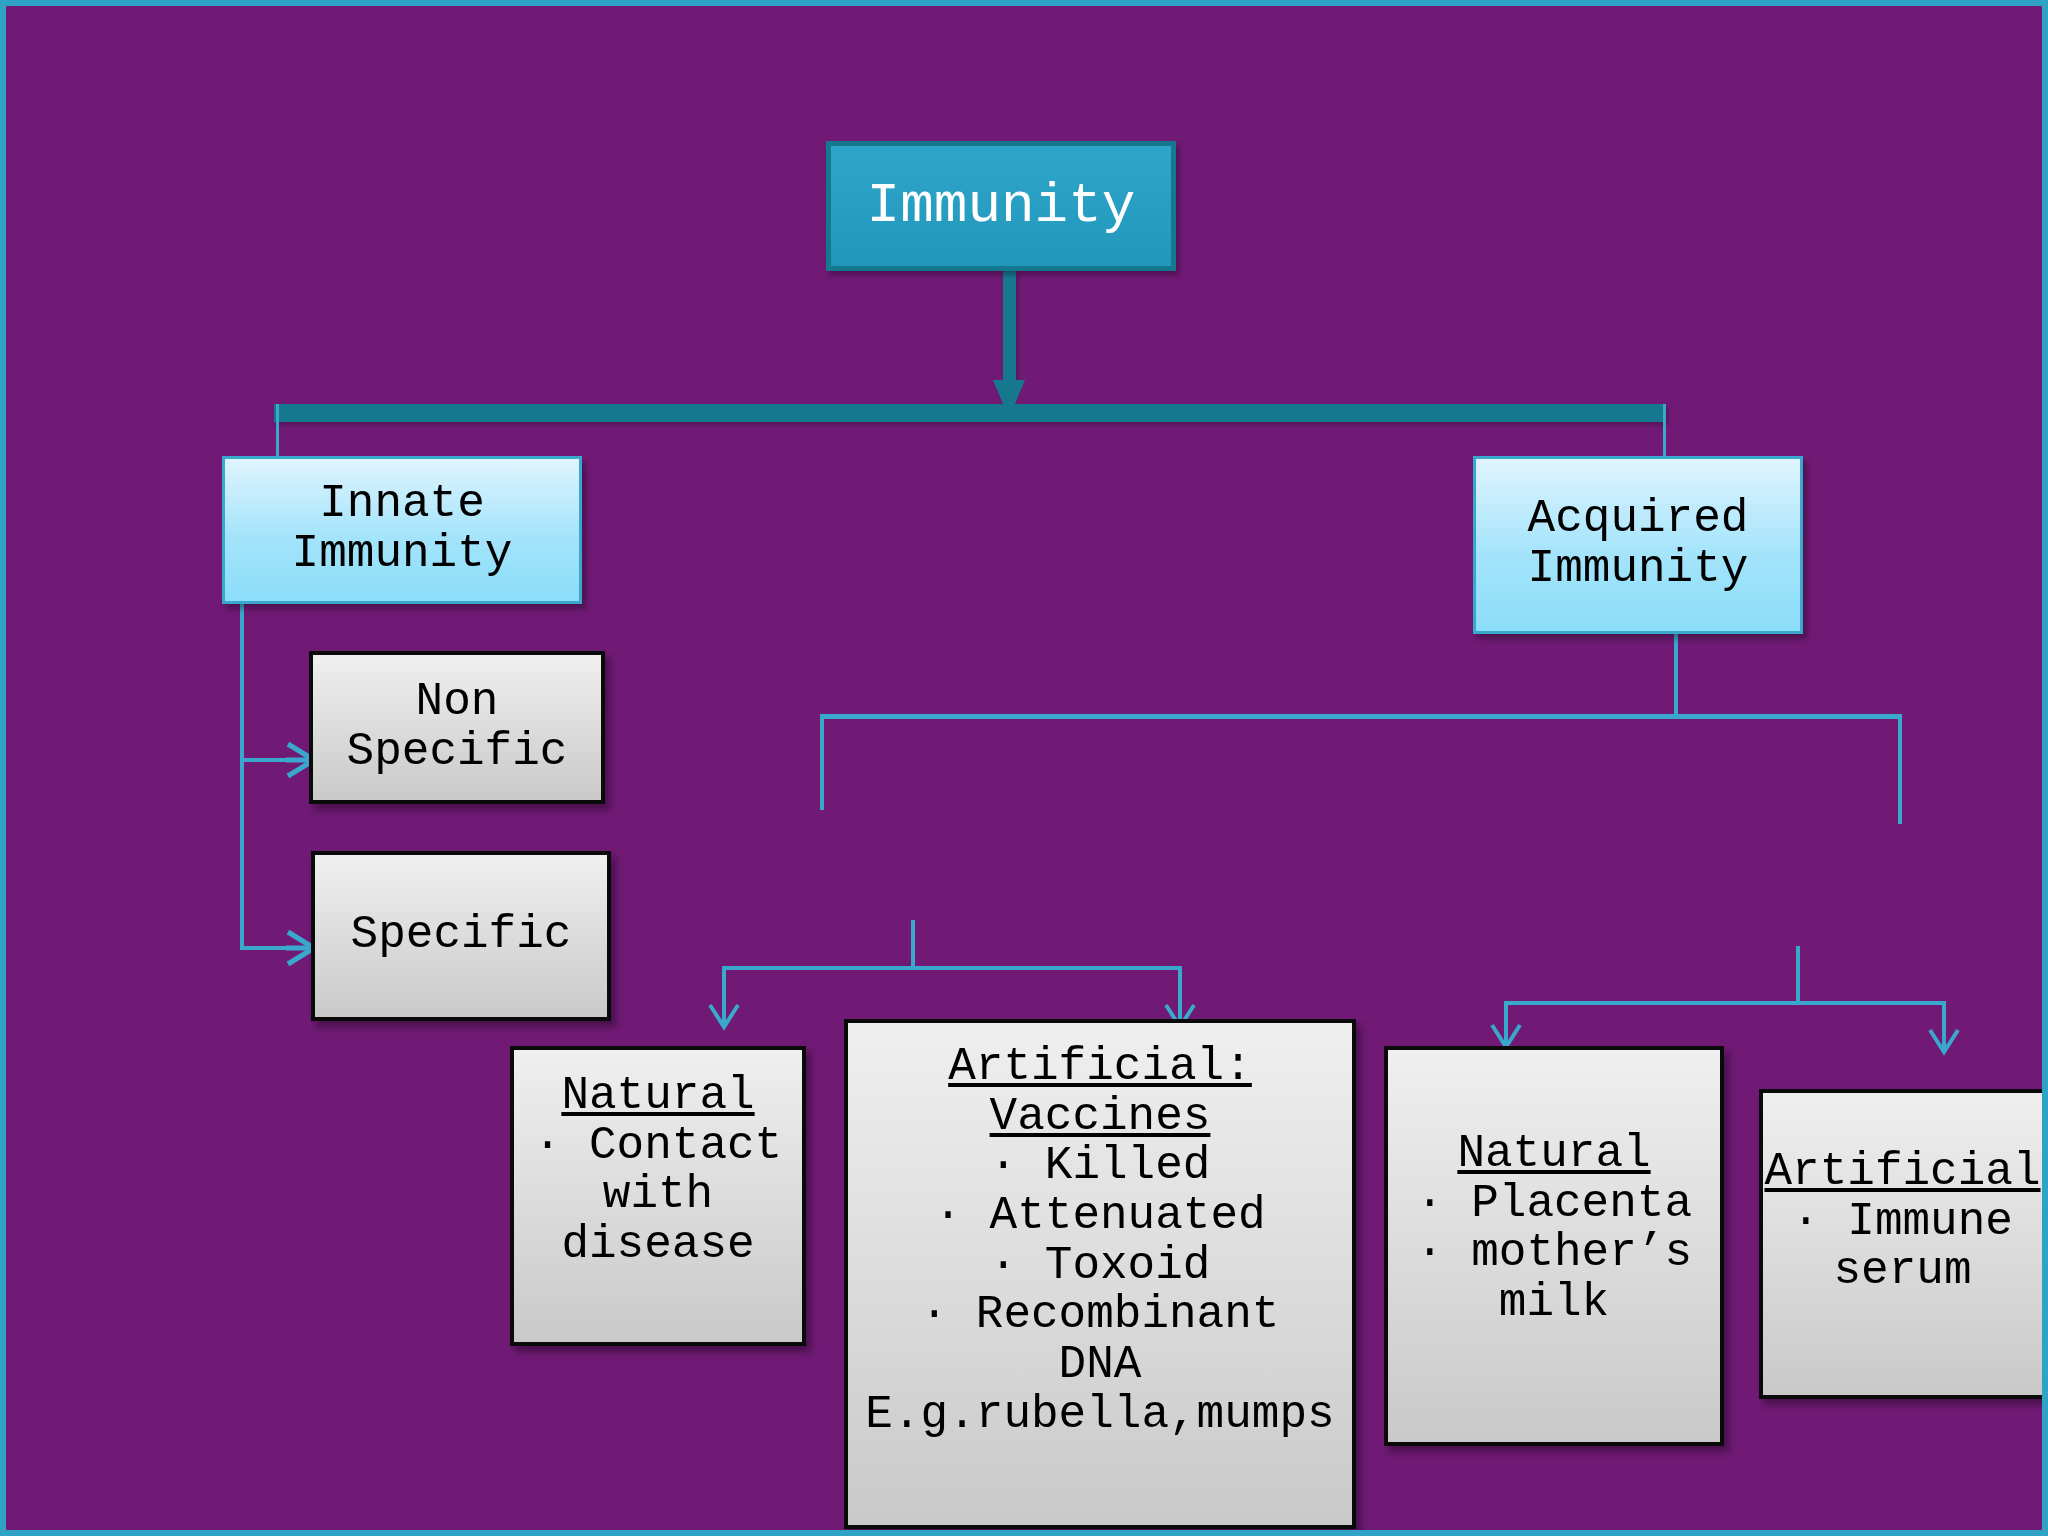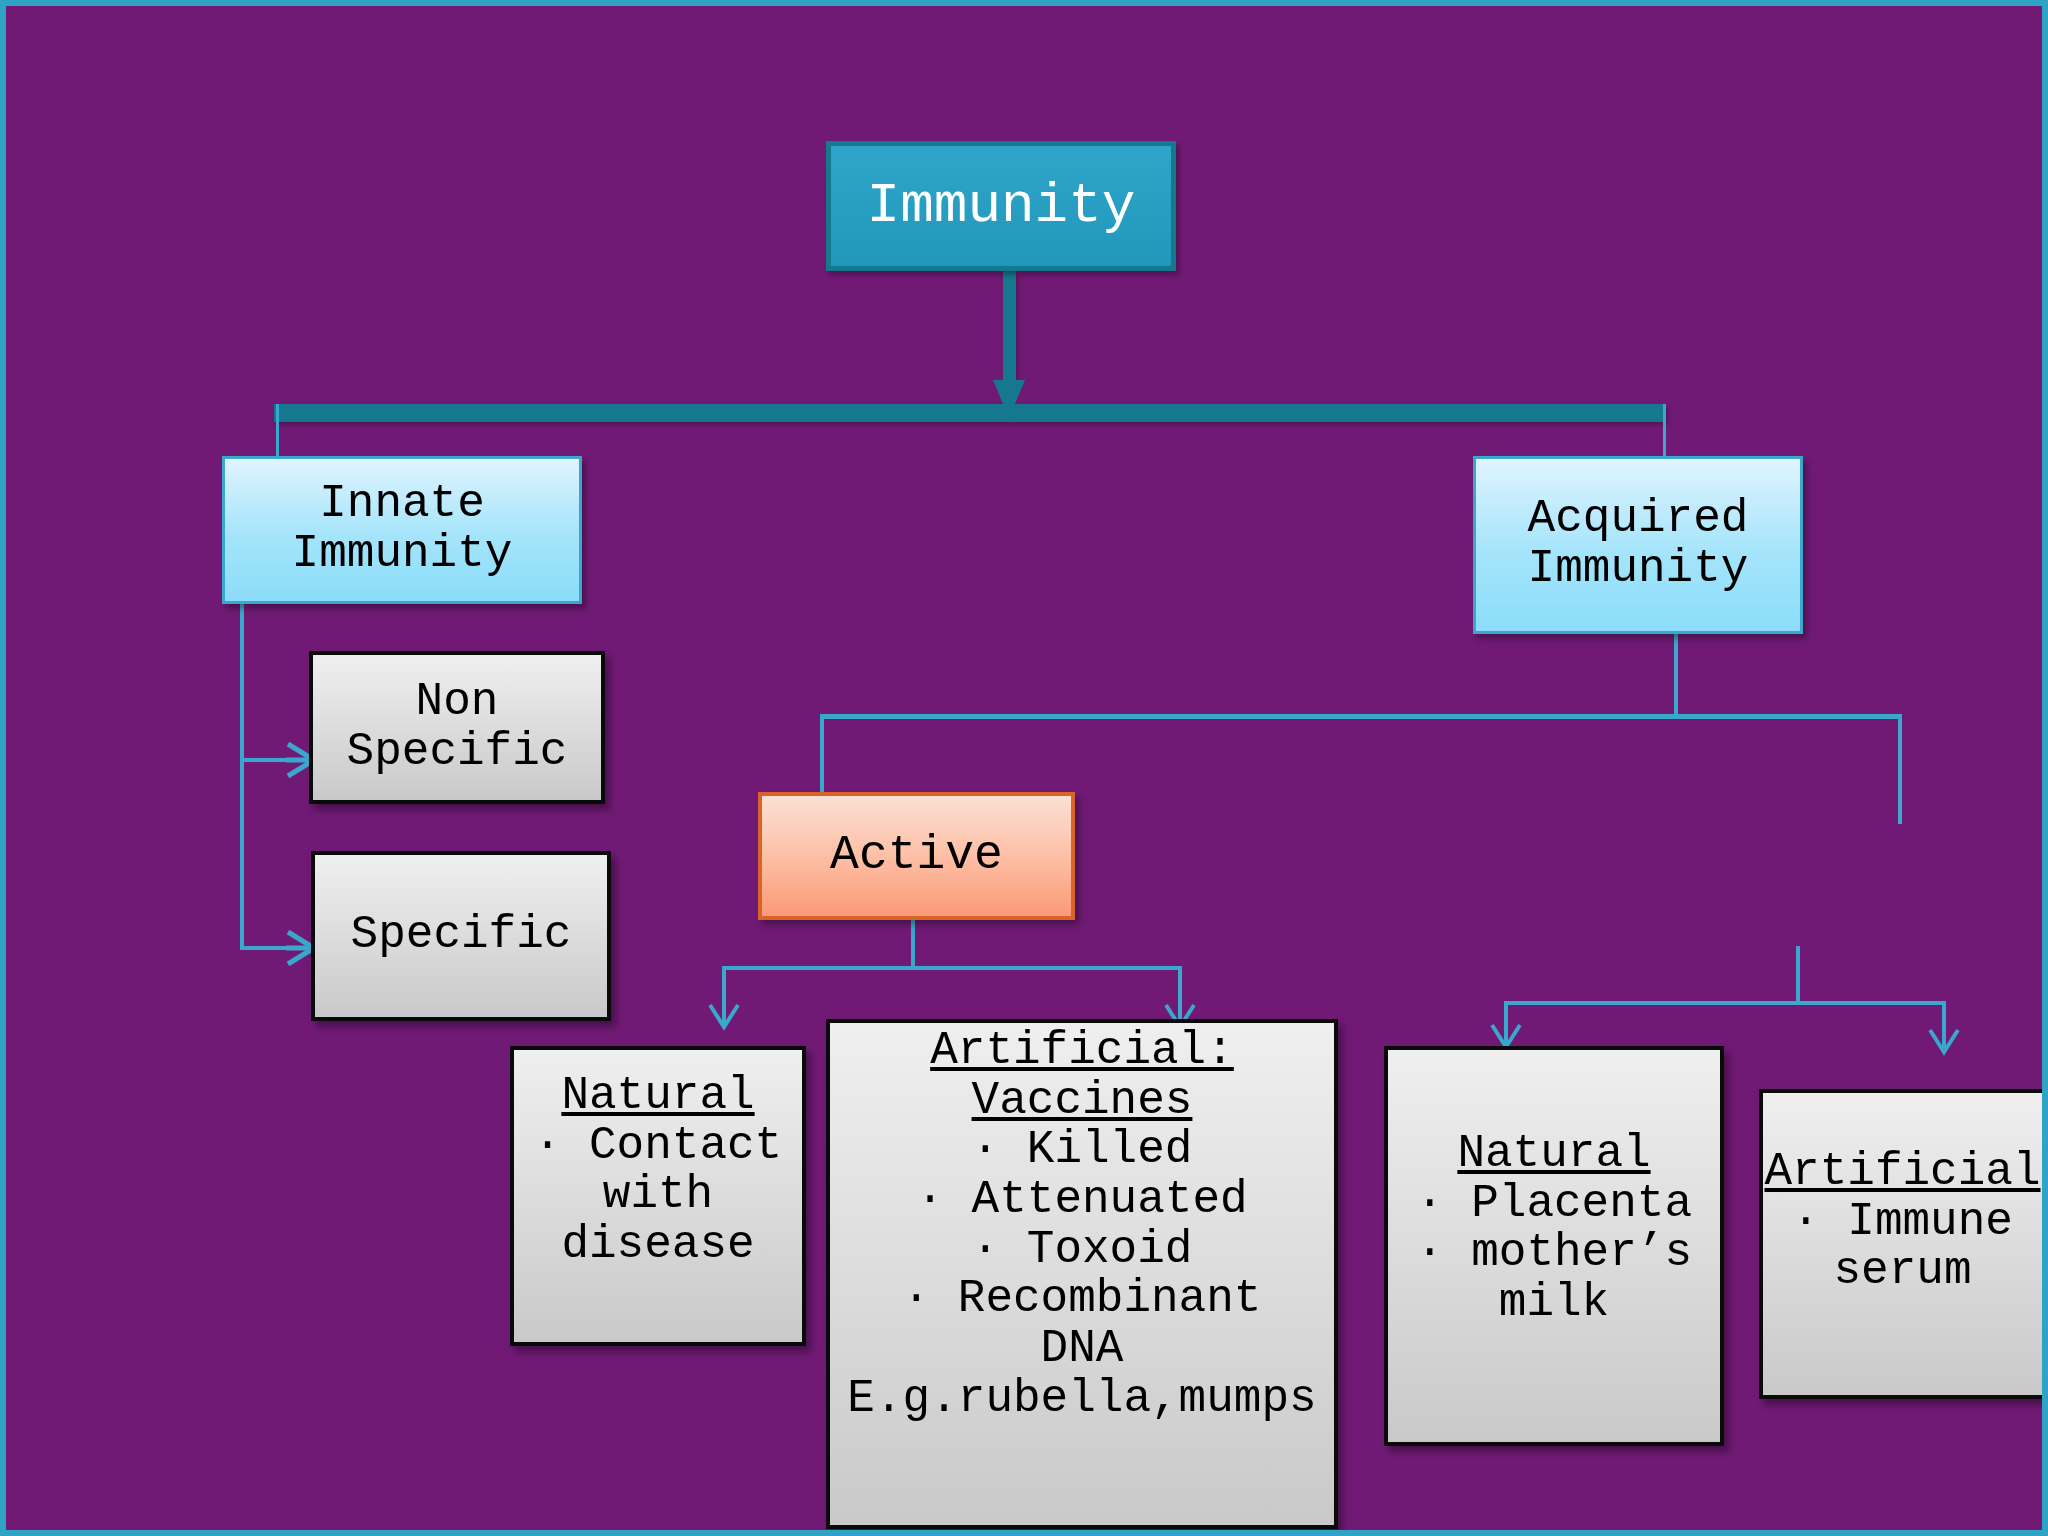--- a/index.html
+++ b/index.html
@@ -123,23 +123,20 @@
 
   <div class="node node-grey centered" style="left:305px; top:845px; width:300px; height:170px;">
     <span class="nline">Specific</span>
   </div>
 
   <div class="seg" style="left:1668px; top:628px; width:4px; height:83px;"></div>
   <div class="seg" style="left:814px; top:708px; width:1082px; height:5px;"></div>
   <div class="seg" style="left:814px; top:708px; width:4px; height:96px;"></div>
   <div class="seg" style="left:1892px; top:708px; width:4px; height:110px;"></div>
 
-  <div class="node node-orange" style="left:752px; top:786px; width:317px; height:128px;">
-    <span class="nline">Active</span>
-  </div>
 
 
   <div class="seg" style="left:905px; top:914px; width:4px; height:49px;"></div>
   <div class="seg" style="left:716px; top:960px; width:460px; height:4px;"></div>
   <div class="seg" style="left:716px; top:960px; width:4px; height:42px;"></div>
   <svg class="arrow-svg" style="left:694px; top:985px; width:52px; height:48px;">
     <line x1="24" y1="0" x2="24" y2="33" stroke="#3AA8CC" stroke-width="4"></line>
     <path d="M10,14 L24,36 L38,14" fill="none" stroke="#3AA8CC" stroke-width="4"></path>
   </svg>
   <div class="seg" style="left:1172px; top:960px; width:4px; height:42px;"></div>
@@ -148,21 +145,21 @@
     <path d="M10,14 L24,36 L38,14" fill="none" stroke="#3AA8CC" stroke-width="4"></path>
   </svg>
 
   <div class="node node-grey" style="left:504px; top:1040px; width:296px; height:300px; font-size:46px; padding-top:22px;">
     <span class="nline u">Natural</span>
     <span class="nline">· Contact</span>
     <span class="nline">with</span>
     <span class="nline">disease</span>
   </div>
 
-  <div class="node node-grey" style="left:820px; top:1013px; width:512px; height:510px; font-size:46px; padding-top:4px;">
+  <div class="node node-grey" style="left:838px; top:1013px; width:512px; height:510px; font-size:46px; padding-top:20px;">
     <span class="nline u">Artificial:</span>
     <span class="nline u">Vaccines</span>
     <span class="nline">· Killed</span>
     <span class="nline">· Attenuated</span>
     <span class="nline">· Toxoid</span>
     <span class="nline">· Recombinant</span>
     <span class="nline">DNA</span>
     <span class="nline">E.g.rubella,mumps</span>
   </div>
 

